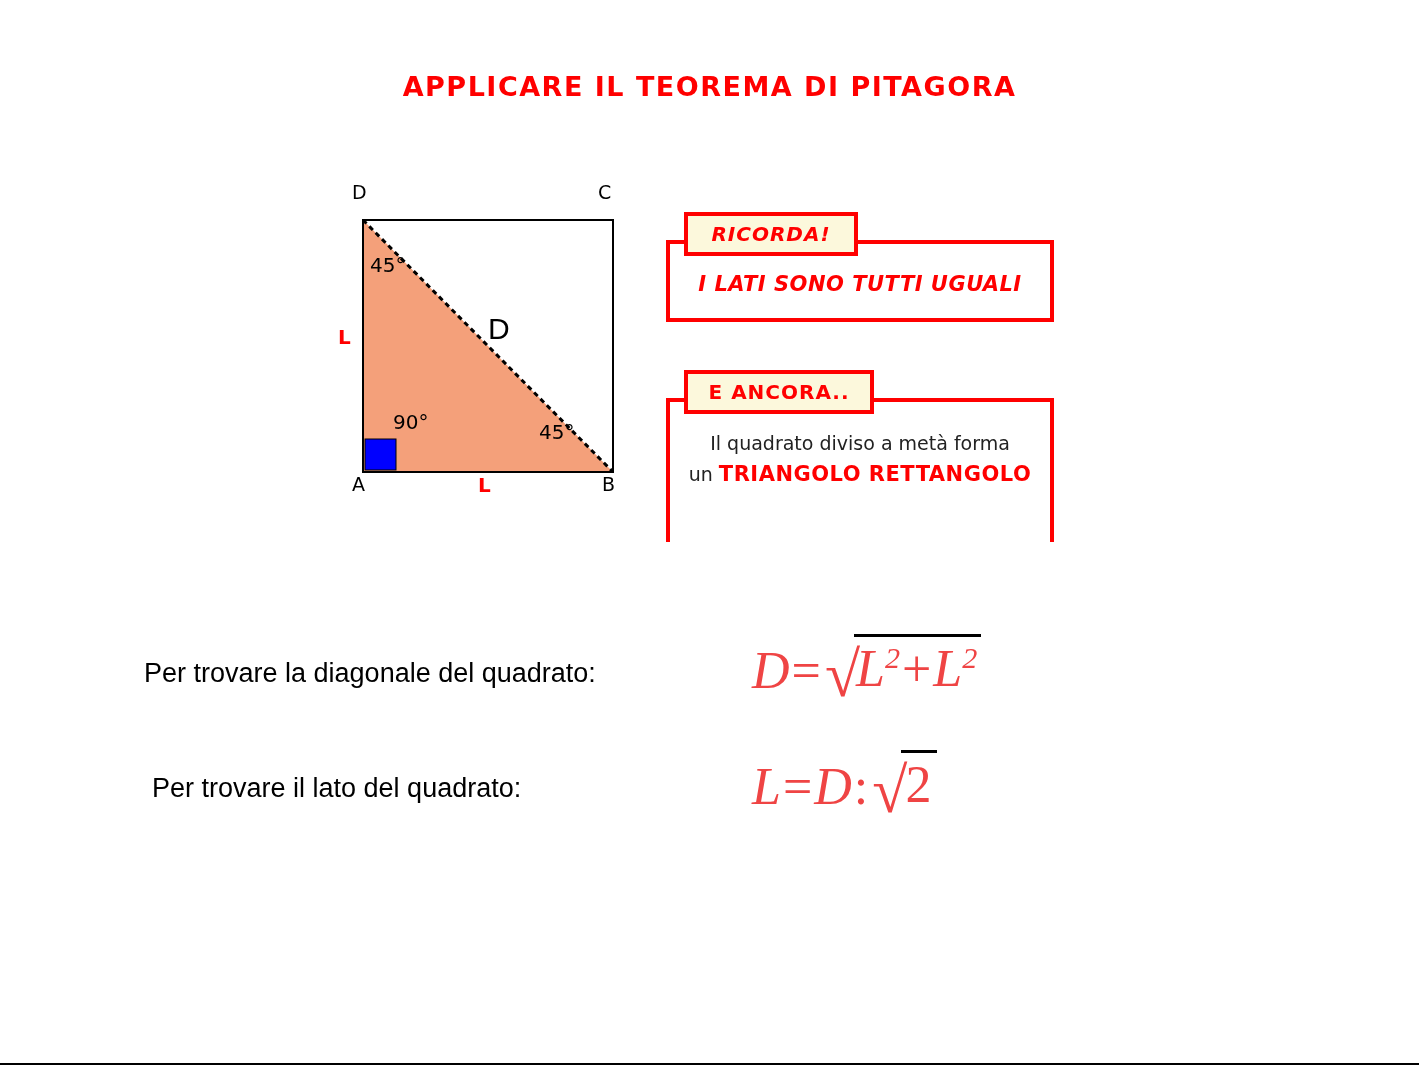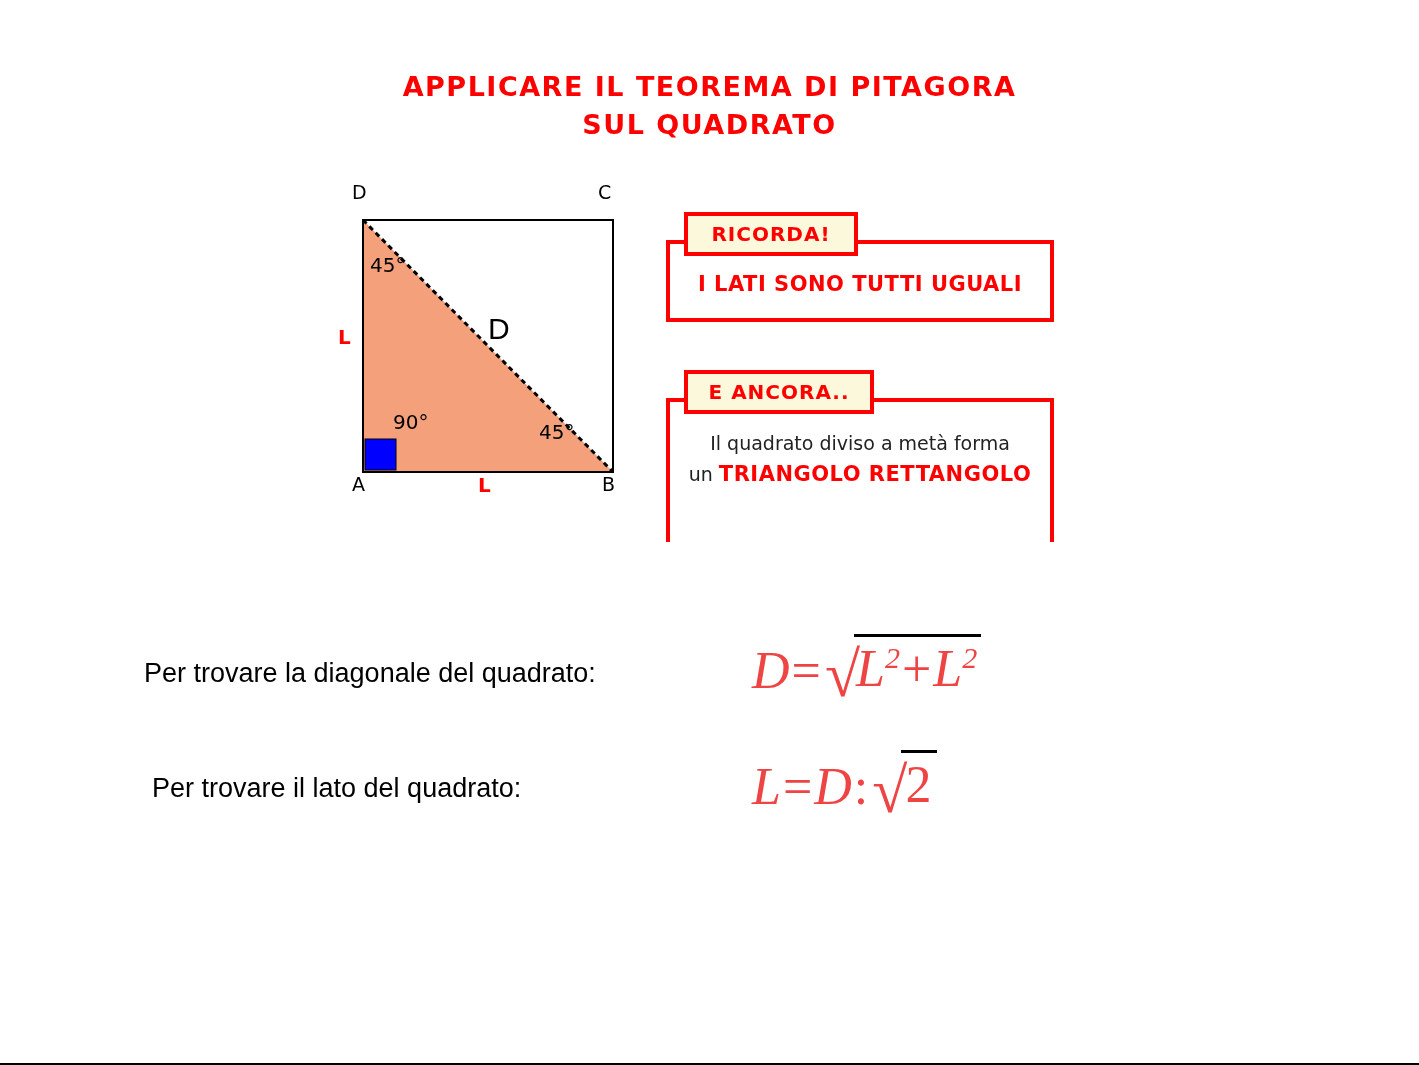--- a/index.html
+++ b/index.html
@@ -130,21 +130,21 @@
     color: #222222;
   }
   .callout-text-mixed .hl {
     color: #FF0000;
     font-weight: bold;
     font-size: 21px;
     letter-spacing: 0.5px;
   }
 
   
-  #callout-ricorda { left: 666px; top: 212px; width: 388px; height: 110px; }
+  #callout-ricorda { left: 666px; top: 212px; width: 388px; height: 110px; font-style: italic; }
   #callout-ricorda .callout-body { left: 0; top: 28px; width: 388px; height: 82px; }
   #callout-ricorda .callout-header { left: 18px; top: 0; width: 174px; height: 44px; }
   #callout-ricorda .callout-text { left: 0; top: 57px; }
 
   
   #callout-ancora { left: 666px; top: 370px; width: 388px; height: 172px; }
   #callout-ancora .callout-body { left: 0; top: 28px; width: 388px; height: 144px; }
   #callout-ancora .callout-header { left: 18px; top: 0; width: 190px; height: 44px; }
   #callout-ancora .callout-text-mixed { left: 0; top: 58px; }
 
@@ -200,21 +200,20 @@
   .op {
     font-style: normal;
     padding: 0 2px;
   }
 </style>
 </head>
 <body>
 
 <div class="title-block">
   <div class="title-line">APPLICARE IL TEOREMA DI PITAGORA</div>
-  <div class="title-line">SUL QUADRATO</div>
 </div>
 
 <div class="figure">
   <svg width="320" height="335" viewBox="0 0 320 335">
 
     <polygon points="33,45 33,297 283,297" fill="#F4A07A" stroke="none"></polygon>
 
     <rect x="33" y="45" width="250" height="252" fill="none" stroke="#000000" stroke-width="2"></rect>
 
     <line x1="33" y1="45" x2="283" y2="297" stroke="#000000" stroke-width="3" stroke-dasharray="5,4" stroke-linecap="butt"></line>

